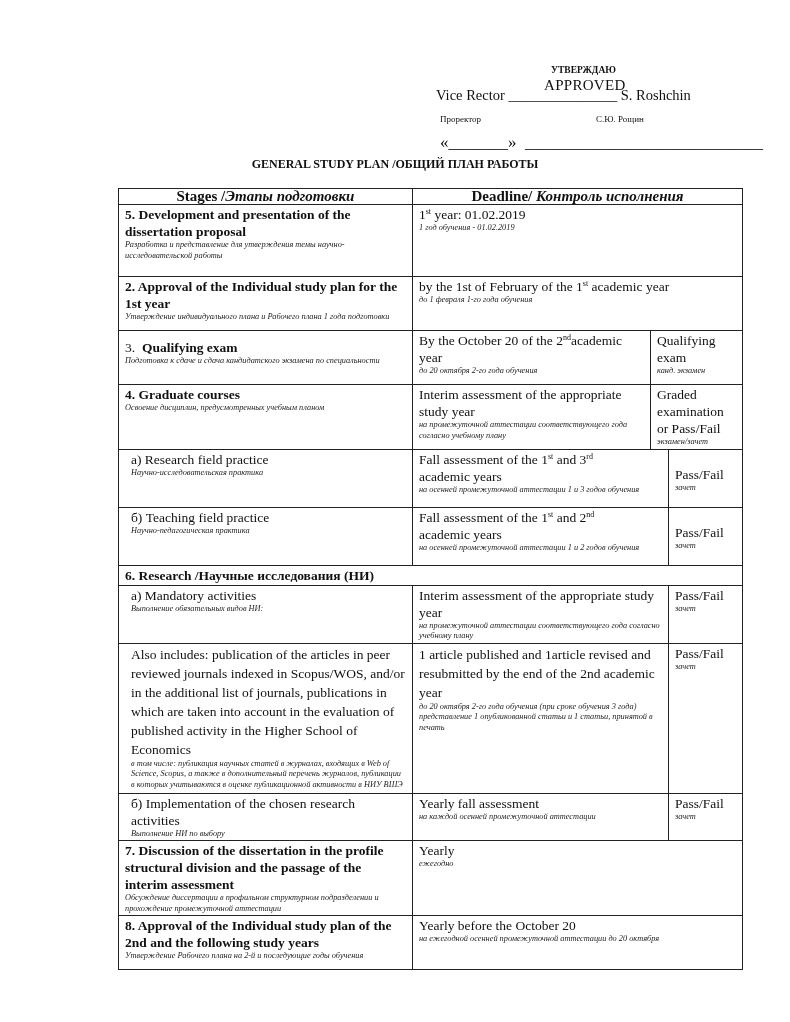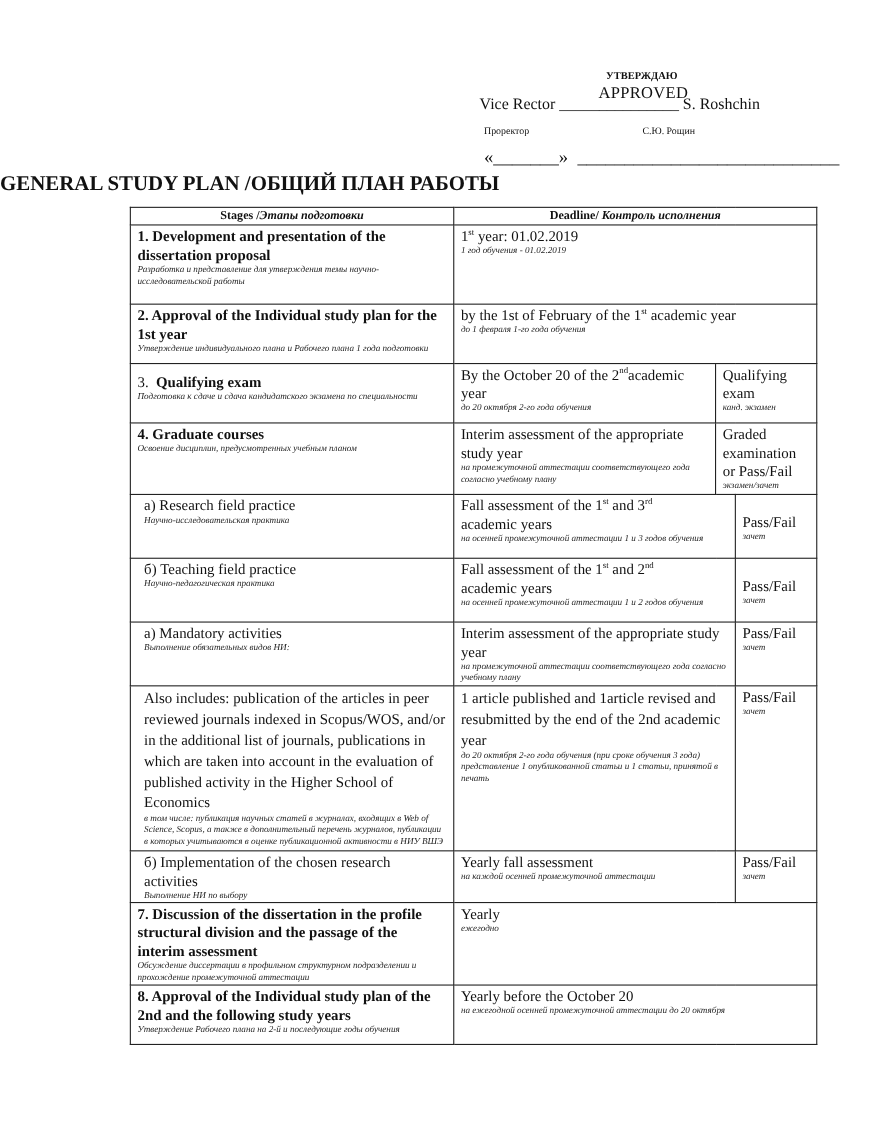--- a/index.html
+++ b/index.html
@@ -2,26 +2,26 @@
 <html><head>
 <meta charset="utf-8">
 <style>
   html, body { margin:0; padding:0; background:#fff; }
   body { width:790px; height:1022px; position:relative; overflow:hidden; color:#111; font-family:"Liberation Serif", serif; }
   .abs { position:absolute; }
   .approved { left:544px; top:46px; font-size:15px; letter-spacing:0.3px;margin-top:31px; }
   .approved-ru { left:551px; top:65px; font-size:9.5px; font-weight:bold; font-family:"Liberation Serif", serif; }
   .vice { left:436px; top:87px; font-size:14.5px; white-space:pre; }
   .vice-ru { left:440px; top:114px; font-size:9px; }
-  .name-ru { left:584px; top:114px; font-size:9px; }
+  .name-ru { left:596px; top:114px; font-size:9px; }
   .date-line { left:440px; top:133px; font-size:17px; white-space:pre; }
-  .title { left:0; width:790px; top:157px; font-size:19px; font-weight:bold; }
+  .title { left:0; width:790px; top:157px; text-align:center; font-size:12px; font-weight:bold; }
   table.plan { position:absolute; left:118px; top:188px; width:624px; border-collapse:collapse; table-layout:fixed; }
   table.plan td, table.plan th { border:1.5px solid #222; vertical-align:top; padding:1px 6px 1px 6px; font-size:13.5px; line-height:17px; }
-  table.plan th { font-weight:bold; text-align:center; font-size:11px; padding:0 20px; height:15px; line-height:15px; }
+  table.plan th { font-weight:bold; text-align:center; font-size:15px; padding:0 20px; height:15px; line-height:15px; }
   .ru { font-family:Liberation Serif, serif; font-style:italic; font-size:8.3px; line-height:10.5px; display:block; color:#222; }
   .b { font-weight:bold; }
   .it { font-style:italic; }
   .sub { padding-left:12px !important; }
   sup { font-size:8px; line-height:0; }
   .sec td { font-weight:bold; height:15px; line-height:15px; }
 </style>
 </head>
 <body>
 
@@ -41,21 +41,21 @@
     <col style="width:74px">
   </colgroup>
   <tbody>
       <tr>
     <th><span>Stages /</span><span class="it">Этапы подготовки</span></th>
     <th colspan="3"><span>Deadline/ </span><span class="it">Контроль исполнения</span></th>
   </tr>
 
   <tr style="height:72px">
     <td>
-      <span class="b">1. Development and presentation of the dissertation proposal</span>
+      <span class="b">5. Development and presentation of the dissertation proposal</span>
       <span class="ru">Разработка и представление для утверждения темы научно-исследовательской работы</span>
     </td>
     <td colspan="3">
       <span>1</span><sup>st</sup><span> year:  01.02.2019</span>
       <span class="ru">1 год обучения - 01.02.2019</span>
     </td>
   </tr>
 
   <tr style="height:54px">
     <td>
@@ -120,20 +120,23 @@
     <td colspan="2">
       <span>Fall assessment of the 1</span><sup>st</sup><span> and 2</span><sup>nd</sup><br><span> academic years</span>
       <span class="ru">на осенней промежуточной аттестации 1 и 2 годов обучения</span>
     </td>
     <td style="padding-top:16px">
       <span>Pass/Fail</span>
       <span class="ru">зачет</span>
     </td>
   </tr>
 
+  <tr class="sec">
+    <td colspan="4">6. Research /Научные исследования (НИ)</td>
+  </tr>
   <tr style="height:56px">
     <td class="sub">
       <span>а) Mandatory activities</span>
       <span class="ru">Выполнение обязательных видов НИ:</span>
     </td>
     <td colspan="2">
       <span>Interim assessment of the appropriate study year</span>
       <span class="ru">на промежуточной аттестации соответствующего года согласно учебному плану</span>
     </td>
     <td>

